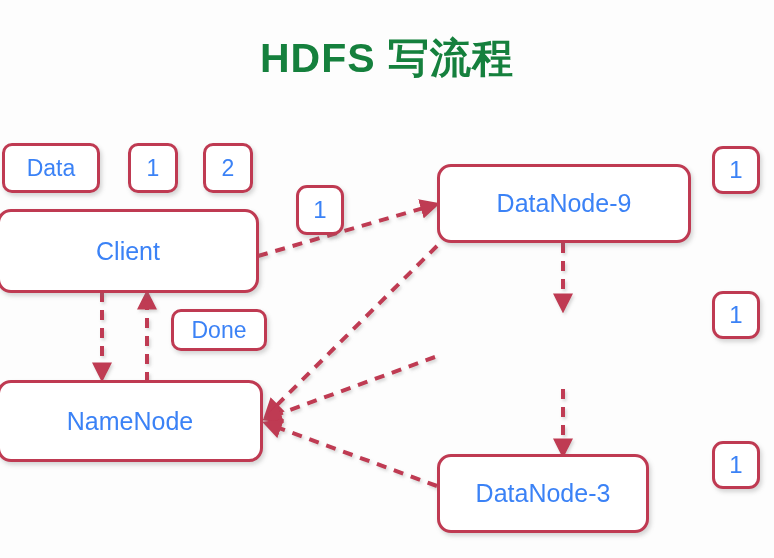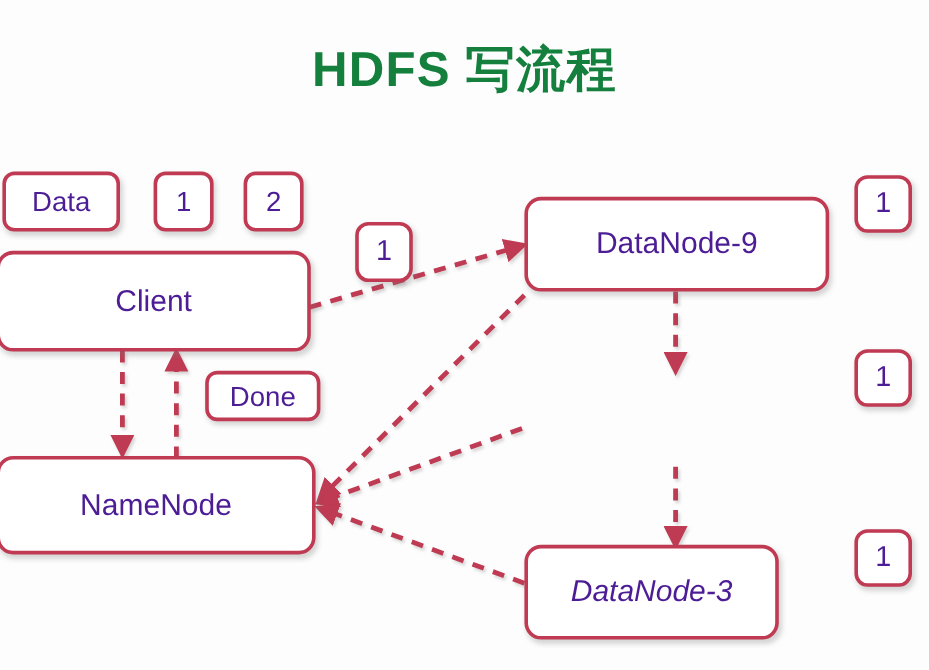--- a/index.html
+++ b/index.html
@@ -34,21 +34,21 @@
   
   .node {
     position: absolute;
     box-sizing: border-box;
     background: #ffffff;
     border: 3px solid #bf3a52;
     border-radius: 14px;
     display: flex;
     align-items: center;
     justify-content: center;
-    color: #4c1d95;
+    color: #3b82f6;
     font-size: 25px;
     font-weight: normal;
     box-shadow: 2px 3px 4px rgba(120,120,120,0.30);
     white-space: nowrap;
   }
 
   .node.small {
     border-radius: 10px;
     border-width: 3px;
     font-size: 23px;
@@ -132,21 +132,21 @@
 
   <div class="node" style="left:-3px; top:380px; width:266px; height:82px;">
     <span>NameNode</span>
   </div>
 
   <div class="node" style="left:437px; top:164px; width:254px; height:79px;">
     <span>DataNode-9</span>
   </div>
 
 
-  <div class="node" style="left:437px; top:454px; width:212px; height:79px;font-style:italic;">
+  <div class="node" style="left:437px; top:454px; width:212px; height:79px;">
     <span>DataNode-3</span>
   </div>
 
   <div class="node small tag" style="left:712px; top:146px; width:48px; height:48px;">
     <span>1</span>
   </div>
 
   <div class="node small tag" style="left:712px; top:291px; width:48px; height:48px;">
     <span>1</span>
   </div>

